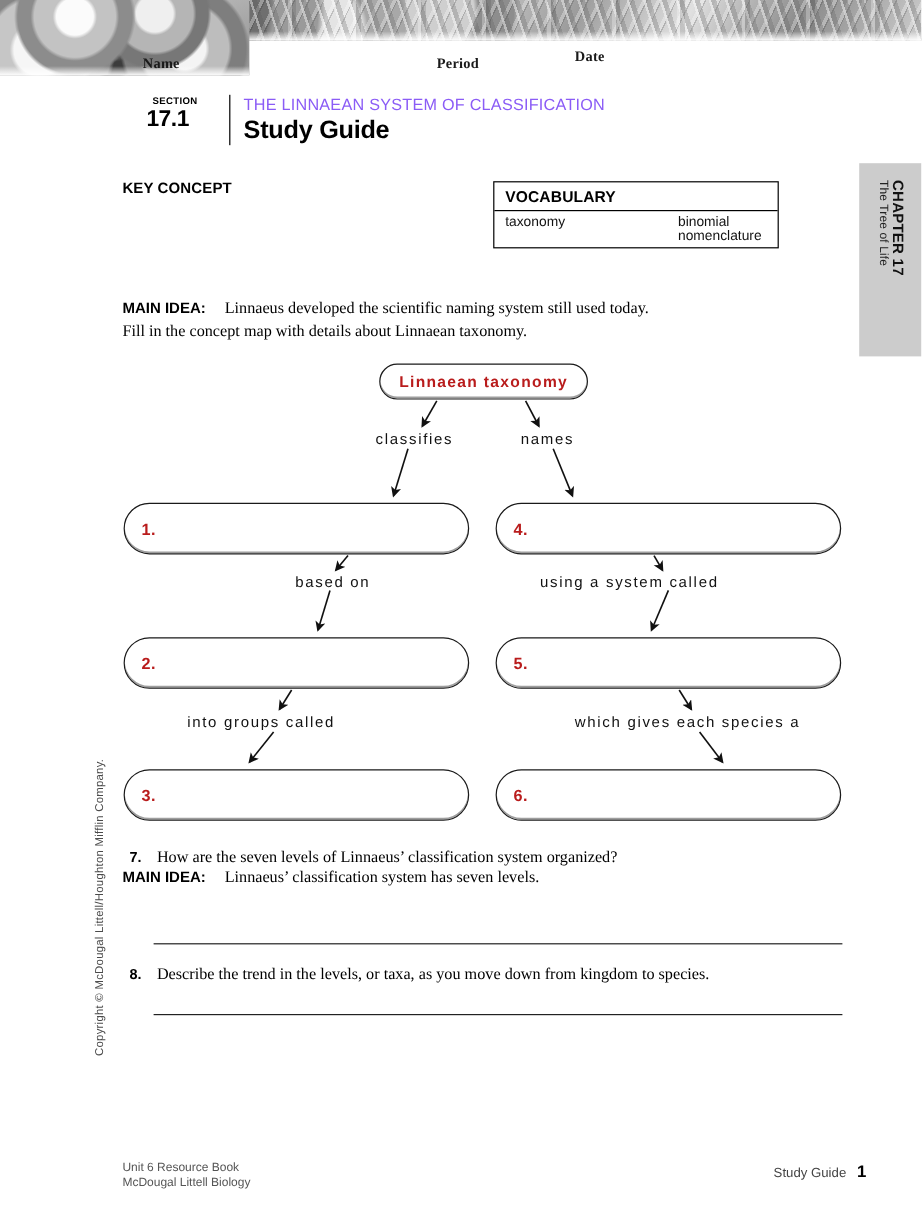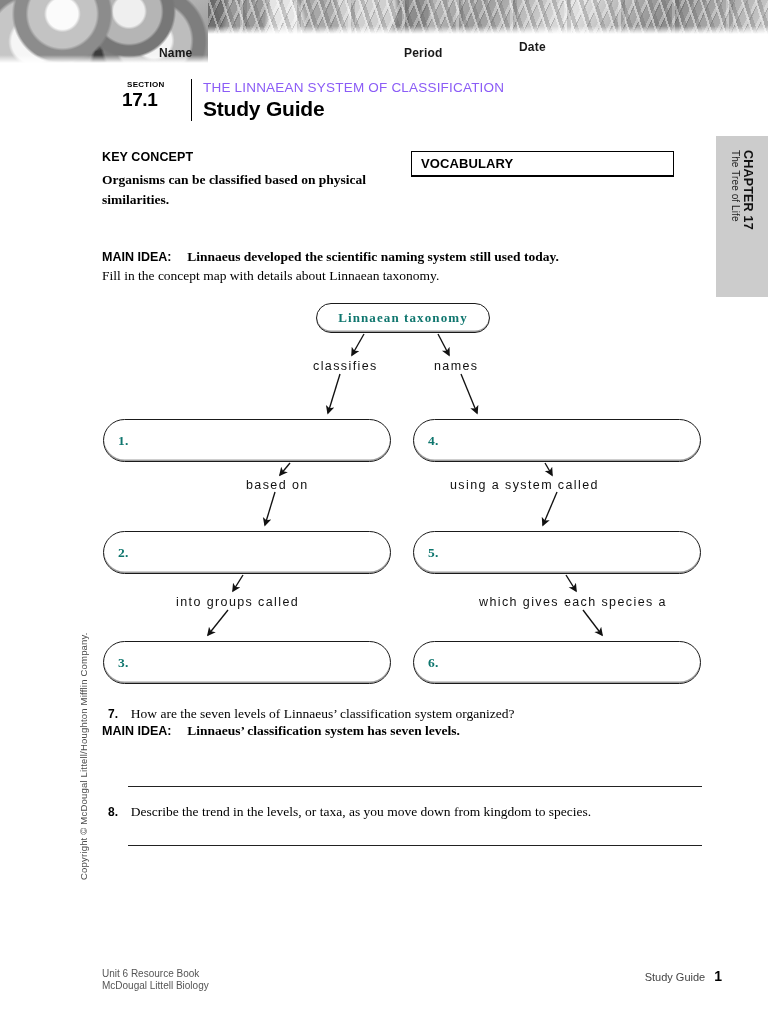--- a/index.html
+++ b/index.html
@@ -67,22 +67,22 @@
       radial-gradient(circle at 46% 52%, #555 0 14%, #3c3c3c 16% 26%, transparent 28%),
       linear-gradient(160deg, #d5d5d5, #8f8f8f);
   }
   .band-fade-bottom {
     position: absolute;
     left: 0; right: 0; bottom: 0; height: 8px;
     background: linear-gradient(to bottom, rgba(255,255,255,0), #ffffff);
   }
 
   
-  .nameline { position: absolute; font-family: Liberation Sans, sans-serif;
-              font-weight: bold; font-size: 12px; color: #1a1a1a; letter-spacing: .2px; margin-left: 40px; }
+  .nameline { position: absolute; font-family: Liberation Serif, serif;
+              font-weight: bold; font-size: 12px; color: #1a1a1a; letter-spacing: .2px; }
   .nameline.name   { left: 119px; top: 46px; }
   .nameline.period { left: 364px; top: 46px; text-align: center; }
   .nameline.date   { left: 479px; top: 40px; }
 
   
   .sec-word {
     position: absolute; left: 127px; top: 80px;
     font-family: "Liberation Sans", sans-serif;
     font-weight: bold; font-size: 8px; letter-spacing: .3px; color: #000;
   }
@@ -151,21 +151,21 @@
   }
   .key-concept-text {
     position: absolute; left: 102px; top: 170px; width: 290px;
     font-family: "Liberation Serif", serif;
     font-weight: bold; font-size: 13.5px; line-height: 20px; color: #000;
   }
 
   
   .vocab-box {
     position: absolute; left: 411px; top: 151px;
-    width: 263px;
+    width: 238px;
     border: 1.6px solid #000;
     background: #fff;
     box-sizing: border-box;
   }
   .vocab-head {
     font-family: "Liberation Sans", sans-serif;
     font-weight: bold; font-size: 13px; letter-spacing: .1px;
     padding: 4px 0 4px 9px;
     border-bottom: 1.2px solid #000;
     color: #000;
@@ -183,21 +183,21 @@
   .main-idea {
     position: absolute; left: 102px;
     font-family: "Liberation Serif", serif;
     font-size: 13.5px; color: #000;
     white-space: nowrap;
   }
   .mi-label {
     font-family: "Liberation Sans", sans-serif;
     font-weight: bold; font-size: 12.5px;
   }
-  .mi-text { font-weight: bold; font-size: 13.5px; }
+  .mi-text { font-weight: normal; font-size: 13.5px; }
   .mi1 { top: 249px; }
   .mi2 { top: 723px; }
   .mi-sub {
     position: absolute; left: 102px; top: 268px;
     font-family: "Liberation Serif", serif;
     font-size: 13.5px; color: #000;
   }
 
   
   .cmap { position: absolute; left: 0; top: 0; width: 768px; height: 1024px; pointer-events: none; }
@@ -205,22 +205,22 @@
     position: absolute;
     border: 1.3px solid #1a1a1a;
     border-radius: 999px;
     background: #fff;
     box-sizing: border-box;
     box-shadow: 0 -1.5px 0 0 #9e9e9e inset;
   }
   .node-label {
     position: absolute; left: 14px; top: 50%;
     transform: translateY(-50%);
-    font-family: Liberation Serif, serif;
-    font-weight: bold; font-size: 13.5px; color: #0f766e;
+    font-family: Liberation Sans, sans-serif;
+    font-weight: bold; font-size: 13.5px; color: #b91c1c;
     letter-spacing: .3px;
   }
   .node-root {
     left: 316px; top: 303px; width: 174px; height: 30px;
   }
   .node-root .node-label {
     left: 0; width: 100%; text-align: center;
     letter-spacing: 1.1px; font-size: 13px;
   }
   .node-1 { left: 103px; top: 419px; width: 288px; height: 43px; }
@@ -234,21 +234,21 @@
     position: absolute;
     font-family: "Liberation Sans", sans-serif;
     font-size: 12.5px; color: #111;
     letter-spacing: 1.4px;
     white-space: nowrap;
   }
   .el-classifies  { left: 313px; top: 359px; }
   .el-names       { left: 434px; top: 359px; }
   .el-basedon     { left: 246px; top: 478px; }
   .el-usingsystem { left: 450px; top: 478px; }
-  .el-intogroups  { left: 156px; top: 595px; margin-left: 20px; }
+  .el-intogroups  { left: 156px; top: 595px; }
   .el-whichgives  { left: 479px; top: 595px; }
 
   
   .qitem {
     position: absolute; left: 108px;
     font-family: "Liberation Serif", serif;
     font-size: 13.5px; color: #000;
     white-space: nowrap;
   }
   .qnum {
@@ -310,24 +310,27 @@
   <div class="chapter-tab">
     <div class="chapter-tab-inner">
       <div class="chapter-num">CHAPTER 17</div>
       <div class="chapter-name">The Tree of Life</div>
     </div>
   </div>
 
   <div class="copyright">Copyright © McDougal Littell/Houghton Mifflin Company.</div>
 
   <div class="key-concept-label">KEY CONCEPT</div>
-  <div class="key-concept-text">Organisms can be classified based on physical similarities.</div>
 
   <div class="vocab-box">
     <div class="vocab-head">VOCABULARY</div>
+    <div class="vocab-row">
+      <div class="vocab-cell c1">taxonomy</div>
+      <div class="vocab-cell c2">binomial nomenclature</div>
+    </div>
   </div>
 
   <div class="main-idea mi1">
     <span class="mi-label">MAIN IDEA:</span>
     <span style="display:inline-block;width:9px"></span>
     <span class="mi-text">Linnaeus developed the scientific naming system still used today.</span>
   </div>
   <div class="mi-sub">Fill in the concept map with details about Linnaean taxonomy.</div>
 
   <svg class="cmap" width="768" height="1024" viewBox="0 0 768 1024">

